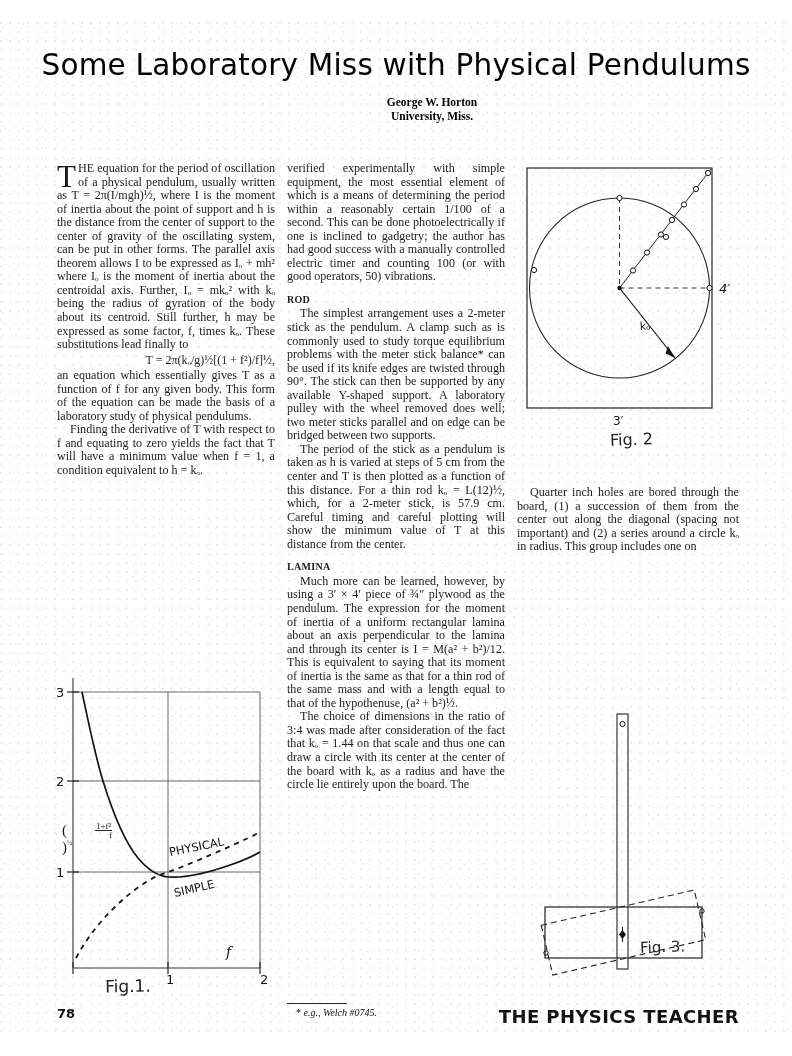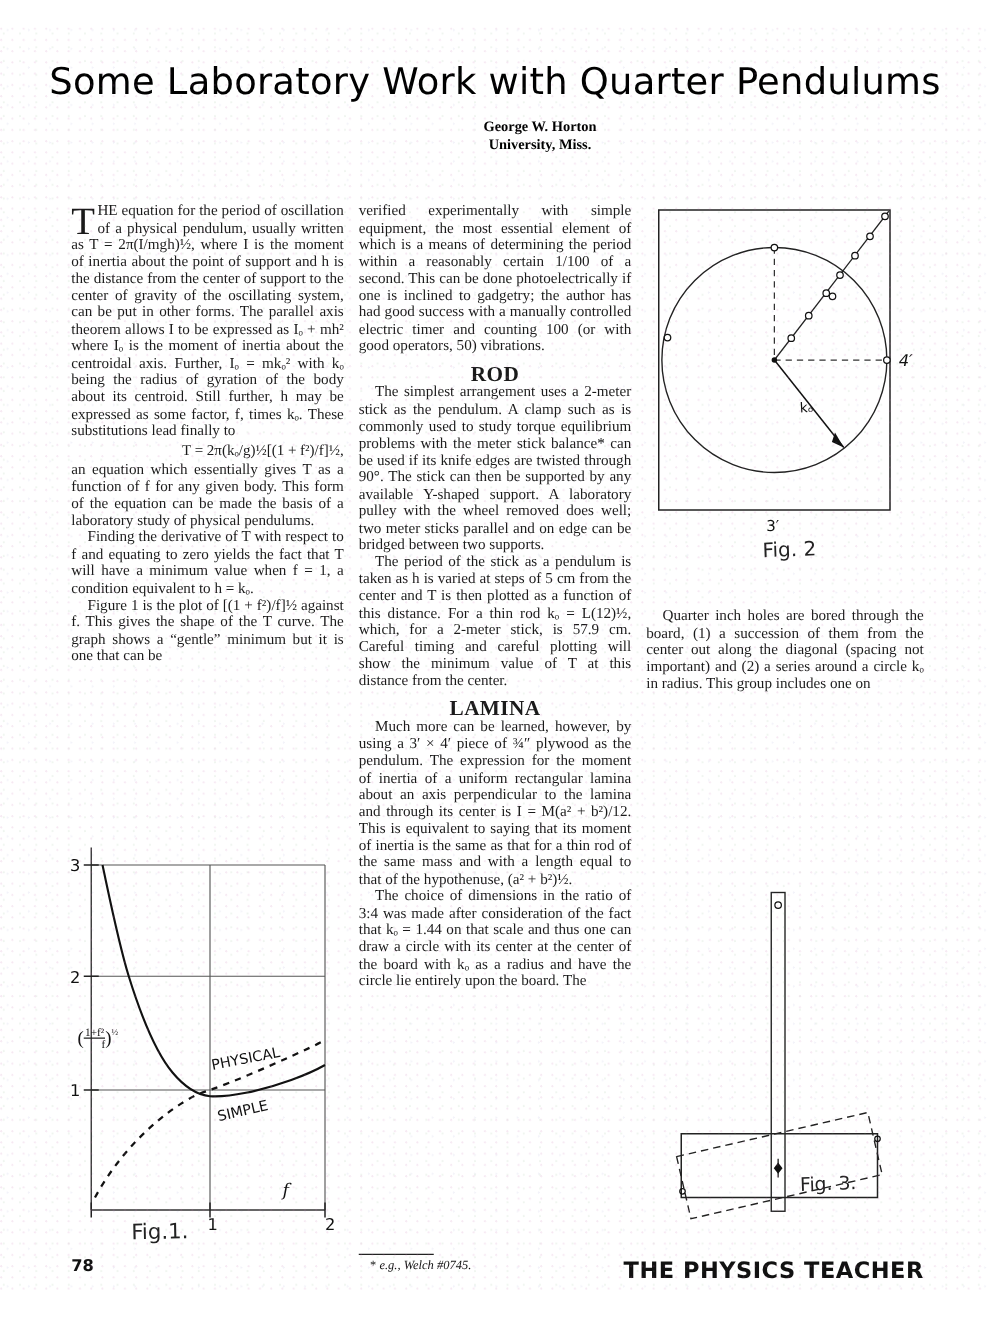--- a/index.html
+++ b/index.html
@@ -40,22 +40,22 @@
   .col{position:absolute;top:162px;width:218px;
        font-size:12.1px;line-height:13.55px;text-align:justify;
        text-justify:inter-word;hyphens:manual;color:#1a1a1a;}
   #col1{left:57px;}
   #col2{left:287px;}
   #col3{left:517px;top:486px;width:222px;}
   .col p{margin:0;text-indent:13px;}
   .col p.noind{text-indent:0;}
   .eq{display:block;text-align:right;margin:2px 0 2px 0;text-indent:0;
       font-size:12px;}
-  .sec{display:block;text-align:center;font-weight:bold;
-       font-size:17px;margin:9px 0 1px 0;text-indent:0;
+  .sec{display:block;text-align:left;font-weight:bold;
+       font-size:10px;margin:9px 0 1px 0;text-indent:0;
        font-family:"Liberation Serif", serif;letter-spacing:.3px;}
   i{font-style:italic;}
 
   .dropcap{float:left;font-size:31px;line-height:25px;
            padding:2px 1px 0 0;margin-right:1px;font-family:"Liberation Serif",serif;}
 
   
   #footnote{position:absolute;left:287px;top:1003px;width:218px;font-size:10px;}
   #footnote .rule{width:60px;height:1px;background:#222;margin-bottom:3px;}
   #footnote .txt{text-indent:9px;}
@@ -86,32 +86,31 @@
            font-family:"DejaVu Sans",sans-serif;font-weight:bold;
            font-size:18px;letter-spacing:.4px;}
 
   .hand{font-family:"DejaVu Sans",sans-serif;}
 </style>
 </head>
 <body>
 
 <div class="page">
 
-  <div id="title">Some Laboratory Work with Quarter Pendulums</div>
+  <div id="title">Some Laboratory Miss with Physical Pendulums</div>
   <div id="byline">
     <div>George W. Horton</div>
     <div>University, Miss.</div>
   </div>
 
   <div class="col" id="col1">
     <p class="noind"><span class="dropcap">T</span><span>HE equation for the period of oscillation of a physical pendulum, usually written as T = 2π(I/mgh)½, where I is the moment of inertia about the point of support and h is the distance from the center of support to the center of gravity of the oscillating system, can be put in other forms. The parallel axis theorem allows I to be expressed as Iₒ + mh² where Iₒ is the moment of inertia about the centroidal axis. Further, Iₒ = mkₒ² with kₒ being the radius of gyration of the body about its centroid. Still further, h may be expressed as some factor, f, times kₒ. These substitutions lead finally to</span></p>
     <span class="eq">T = 2π(kₒ/g)½[(1 + f²)/f]½,</span>
     <p class="noind">an equation which essentially gives T as a function of f for any given body. This form of the equation can be made the basis of a laboratory study of physical pendulums.</p>
     <p>Finding the derivative of T with respect to f and equating to zero yields the fact that T will have a minimum value when f = 1, a condition equivalent to h = kₒ.</p>
-    <p>Figure 1 is the plot of [(1 + f²)/f]½ against f. This gives the shape of the T curve. The graph shows a “gentle” minimum but it is one that can be</p>
   </div>
 
   <div id="fig1">
     <svg width="240" height="340" viewBox="0 0 240 340">
 
       <g stroke="#333" stroke-width="1.1" fill="none">
         <line x1="25" y1="18" x2="25" y2="308"></line>
         <line x1="25" y1="308" x2="212" y2="308"></line>
       </g>
       <g stroke="#555" stroke-width="0.9" fill="none">
@@ -143,21 +142,21 @@
       <text x="8" y="37" font-family="DejaVu Sans, sans-serif" font-size="13" fill="#111">3</text>
       <text x="8" y="126" font-family="DejaVu Sans, sans-serif" font-size="13" fill="#111">2</text>
       <text x="8" y="217" font-family="DejaVu Sans, sans-serif" font-size="13" fill="#111">1</text>
       <text x="118" y="324" font-family="DejaVu Sans, sans-serif" font-size="13" fill="#111">1</text>
       <text x="212" y="324" font-family="DejaVu Sans, sans-serif" font-size="13" fill="#111">2</text>
       <text x="178" y="297" font-family="DejaVu Serif, serif" font-style="italic" font-size="14" fill="#111">f</text>
     </svg>
   </div>
 
   <div id="fig1label">
-    <span style="font-size:15px;vertical-align:-2px;">(</span><span style="display:inline-block;text-align:right;line-height:8px;vertical-align:middle;">
+    <span style="font-size:15px;vertical-align:-2px;">(</span><span style="display:inline-block;text-align:right;line-height:8px;vertical-align:middle;margin-left:28px;">
       <span style="display:block;border-bottom:1px solid #222;padding:0 1px;">1+f²</span>
       <span style="display:block;">f</span>
     </span><span style="font-size:15px;vertical-align:-2px;">)</span><span style="font-size:7px;vertical-align:5px;">½</span>
   </div>
   <div id="fig1cap" class="hand">Fig.1.</div>
 
   <div class="col" id="col2">
     <p class="noind">verified experimentally with simple equipment, the most essential element of which is a means of determining the period within a reasonably certain 1/100 of a second. This can be done photoelectrically if one is inclined to gadgetry; the author has had good success with a manually controlled electric timer and counting 100 (or with good operators, 50) vibrations.</p>
     <span class="sec">ROD</span>
     <p>The simplest arrangement uses a 2-meter stick as the pendulum. A clamp such as is commonly used to study torque equilibrium problems with the meter stick balance* can be used if its knife edges are twisted through 90°. The stick can then be supported by any available Y-shaped support. A laboratory pulley with the wheel removed does well; two meter sticks parallel and on edge can be bridged between two supports.</p>

